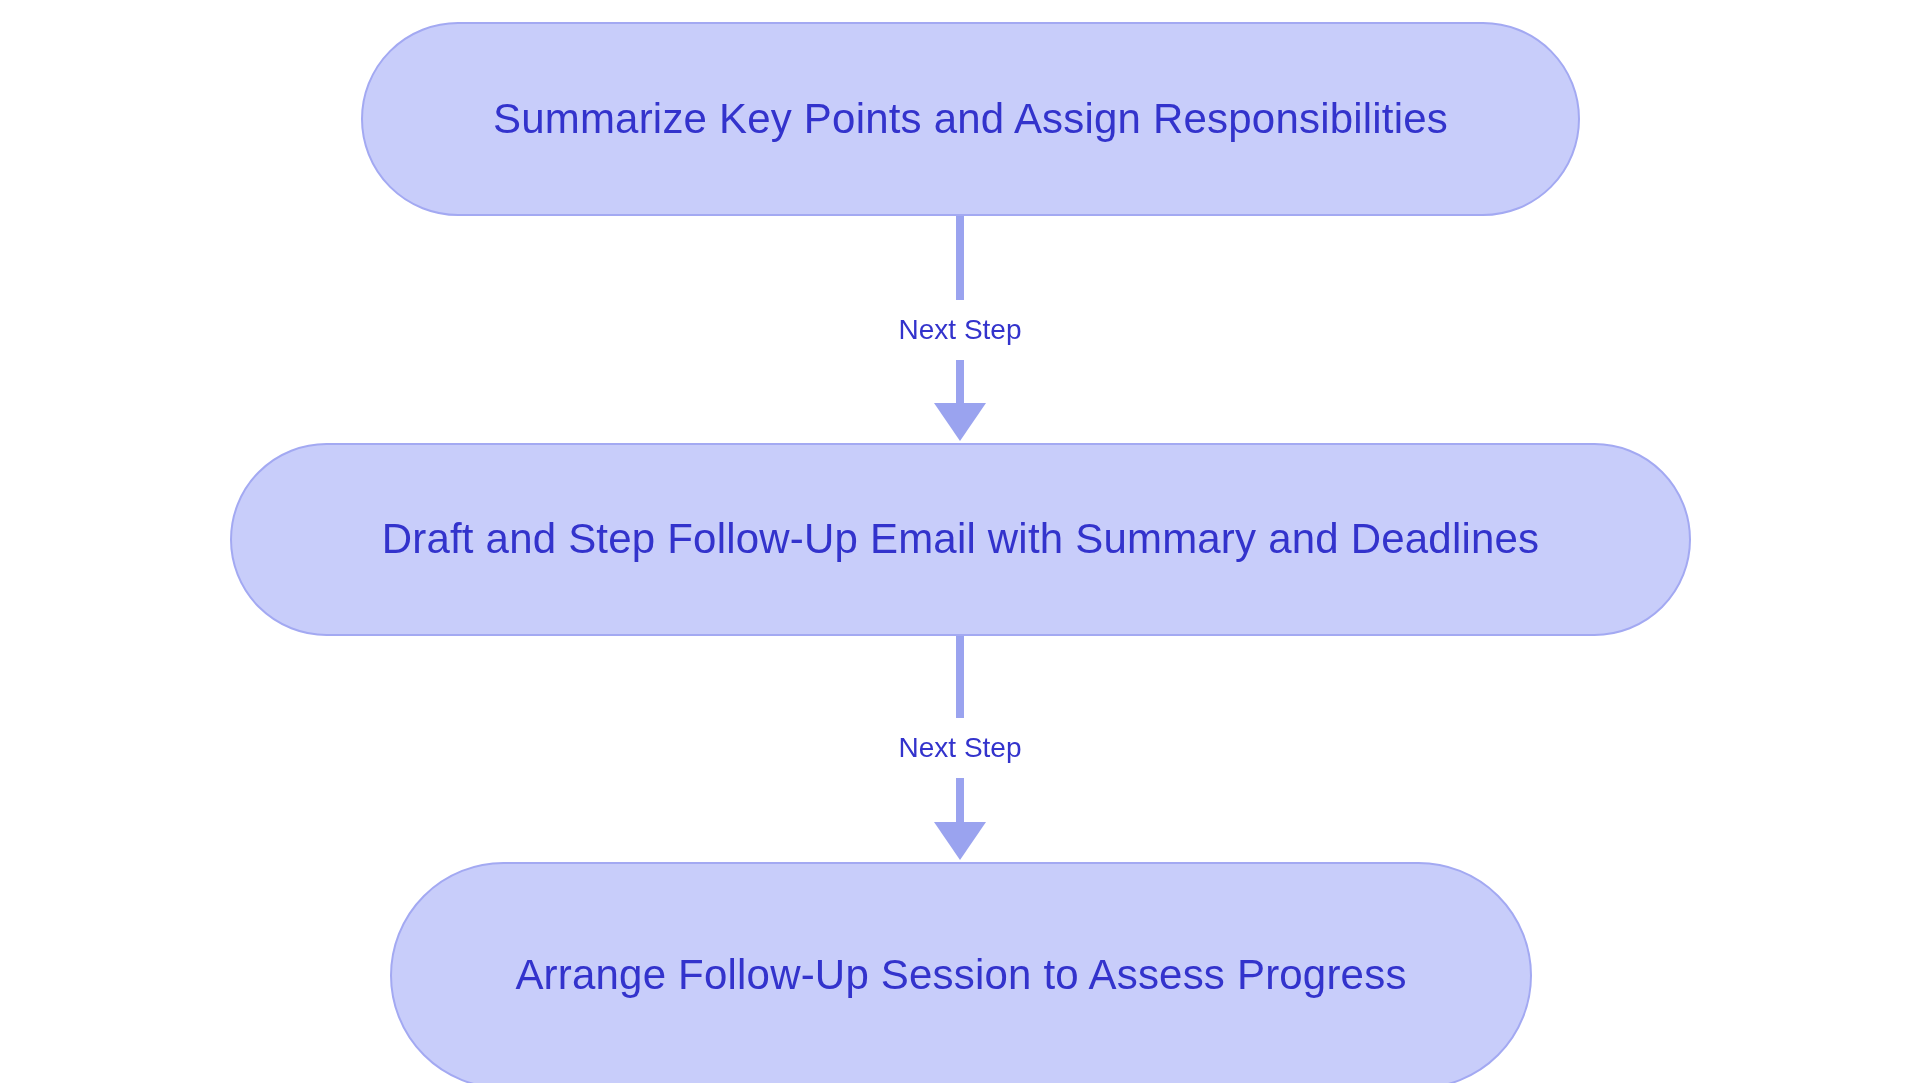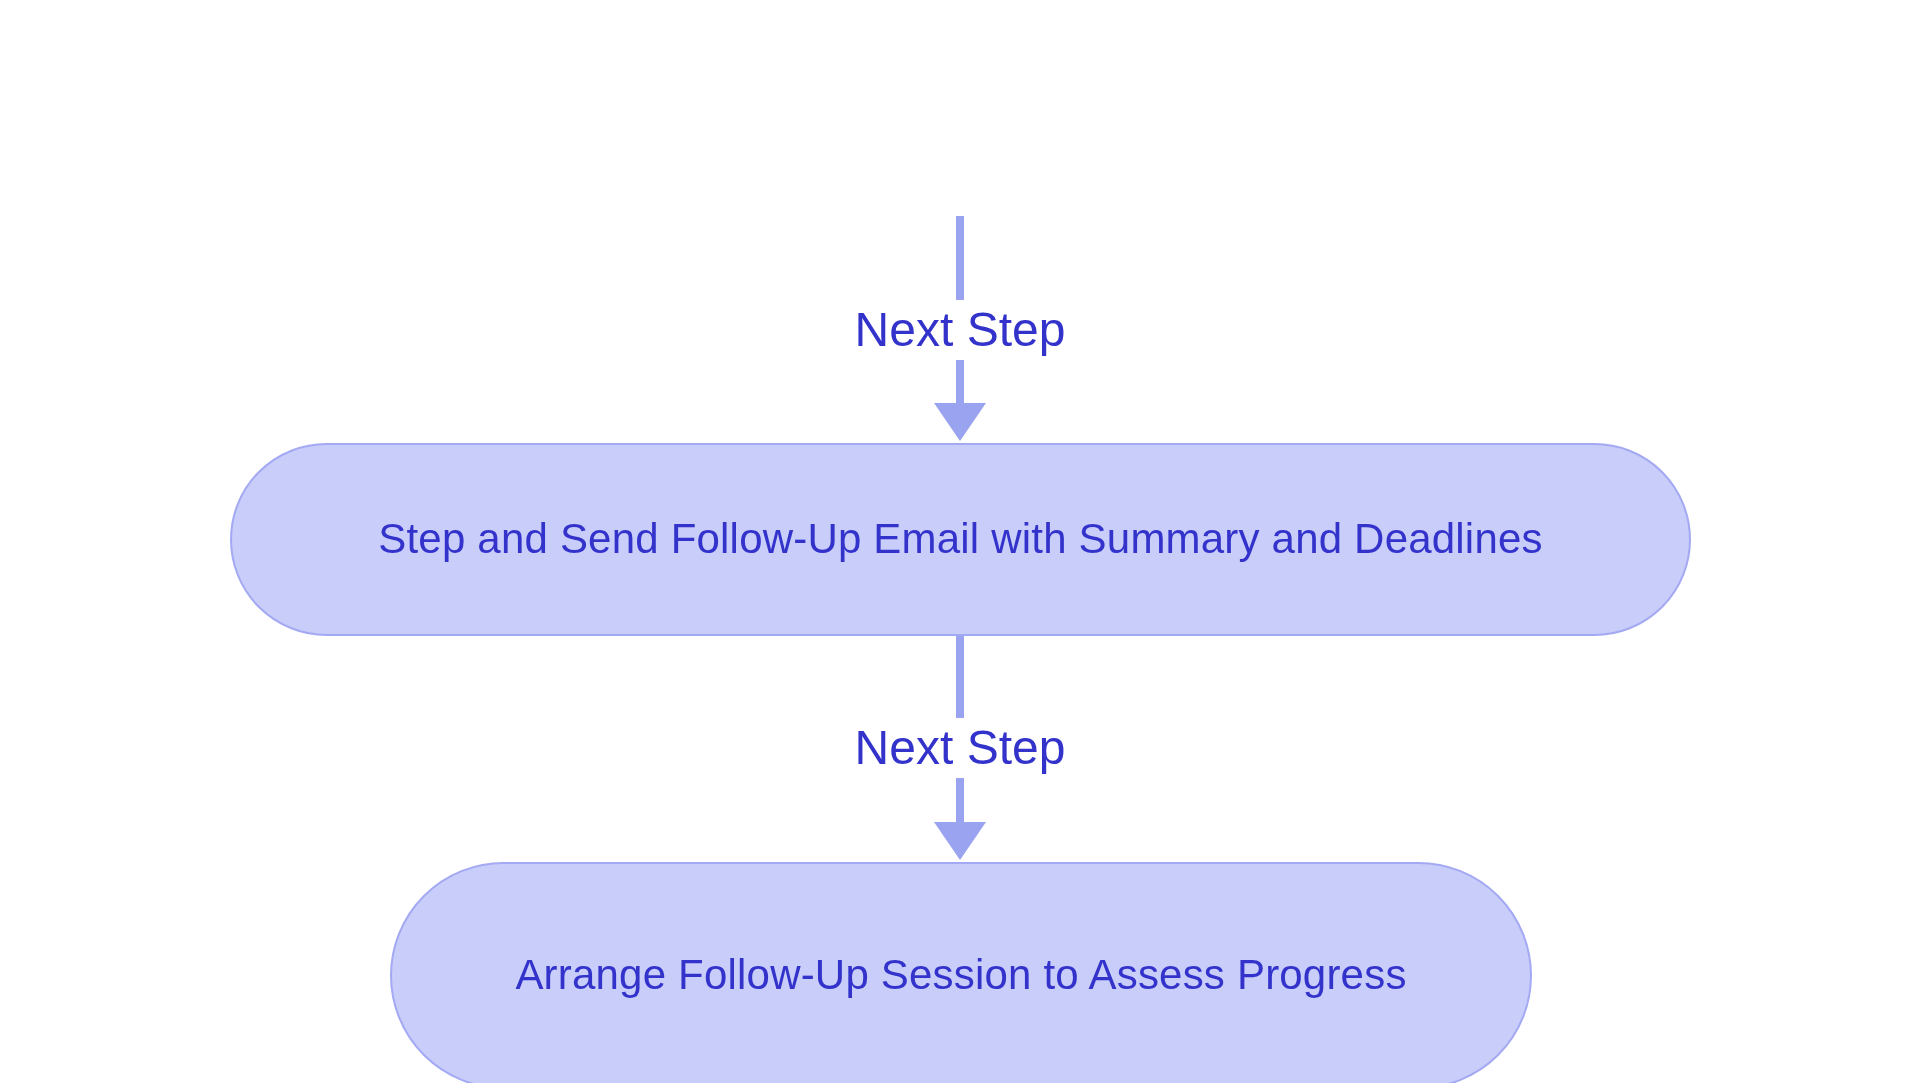--- a/index.html
+++ b/index.html
@@ -71,21 +71,21 @@
     top: 0;
     width: 1920px;
     height: 1083px;
     pointer-events: none;
   }
 
   .edge-label {
     position: absolute;
     color: #3333cc;
     font-family: "Liberation Sans", sans-serif;
-    font-size: 48px;
+    font-size: 28px;
     font-weight: 400;
     white-space: nowrap;
     transform: translate(-50%, -50%);
     background: #ffffff;
     padding: 2px 10px;
     line-height: 1.1;
   }
 
   #edge-label-1 { left: 960px; top: 330px; }
   #edge-label-2 { left: 960px; top: 748px; }
@@ -103,25 +103,28 @@
       <polygon points="934,403 986,403 960,441" fill="#9aa3ef"></polygon>
     </g>
 
     <g>
       <line x1="960" y1="636" x2="960" y2="718" stroke="#9aa3ef" stroke-width="8"></line>
       <line x1="960" y1="778" x2="960" y2="824" stroke="#9aa3ef" stroke-width="8"></line>
       <polygon points="934,822 986,822 960,860" fill="#9aa3ef"></polygon>
     </g>
   </svg>
 
+  <div class="node" id="node-1">
+    <span class="node-label">Summarize Key Points and Assign Responsibilities</span>
+  </div>
 
   <div class="edge-label" id="edge-label-1">Next Step</div>
 
   <div class="node" id="node-2">
-    <span class="node-label">Step and Send Follow-Up Email with Summary and Deadlines</span>
+    <span class="node-label">Draft and Step Follow-Up Email with Summary and Deadlines</span>
   </div>
 
   <div class="edge-label" id="edge-label-2">Next Step</div>
 
   <div class="node" id="node-3">
     <span class="node-label">Arrange Follow-Up Session to Assess Progress</span>
   </div>
 
 </div>
 

